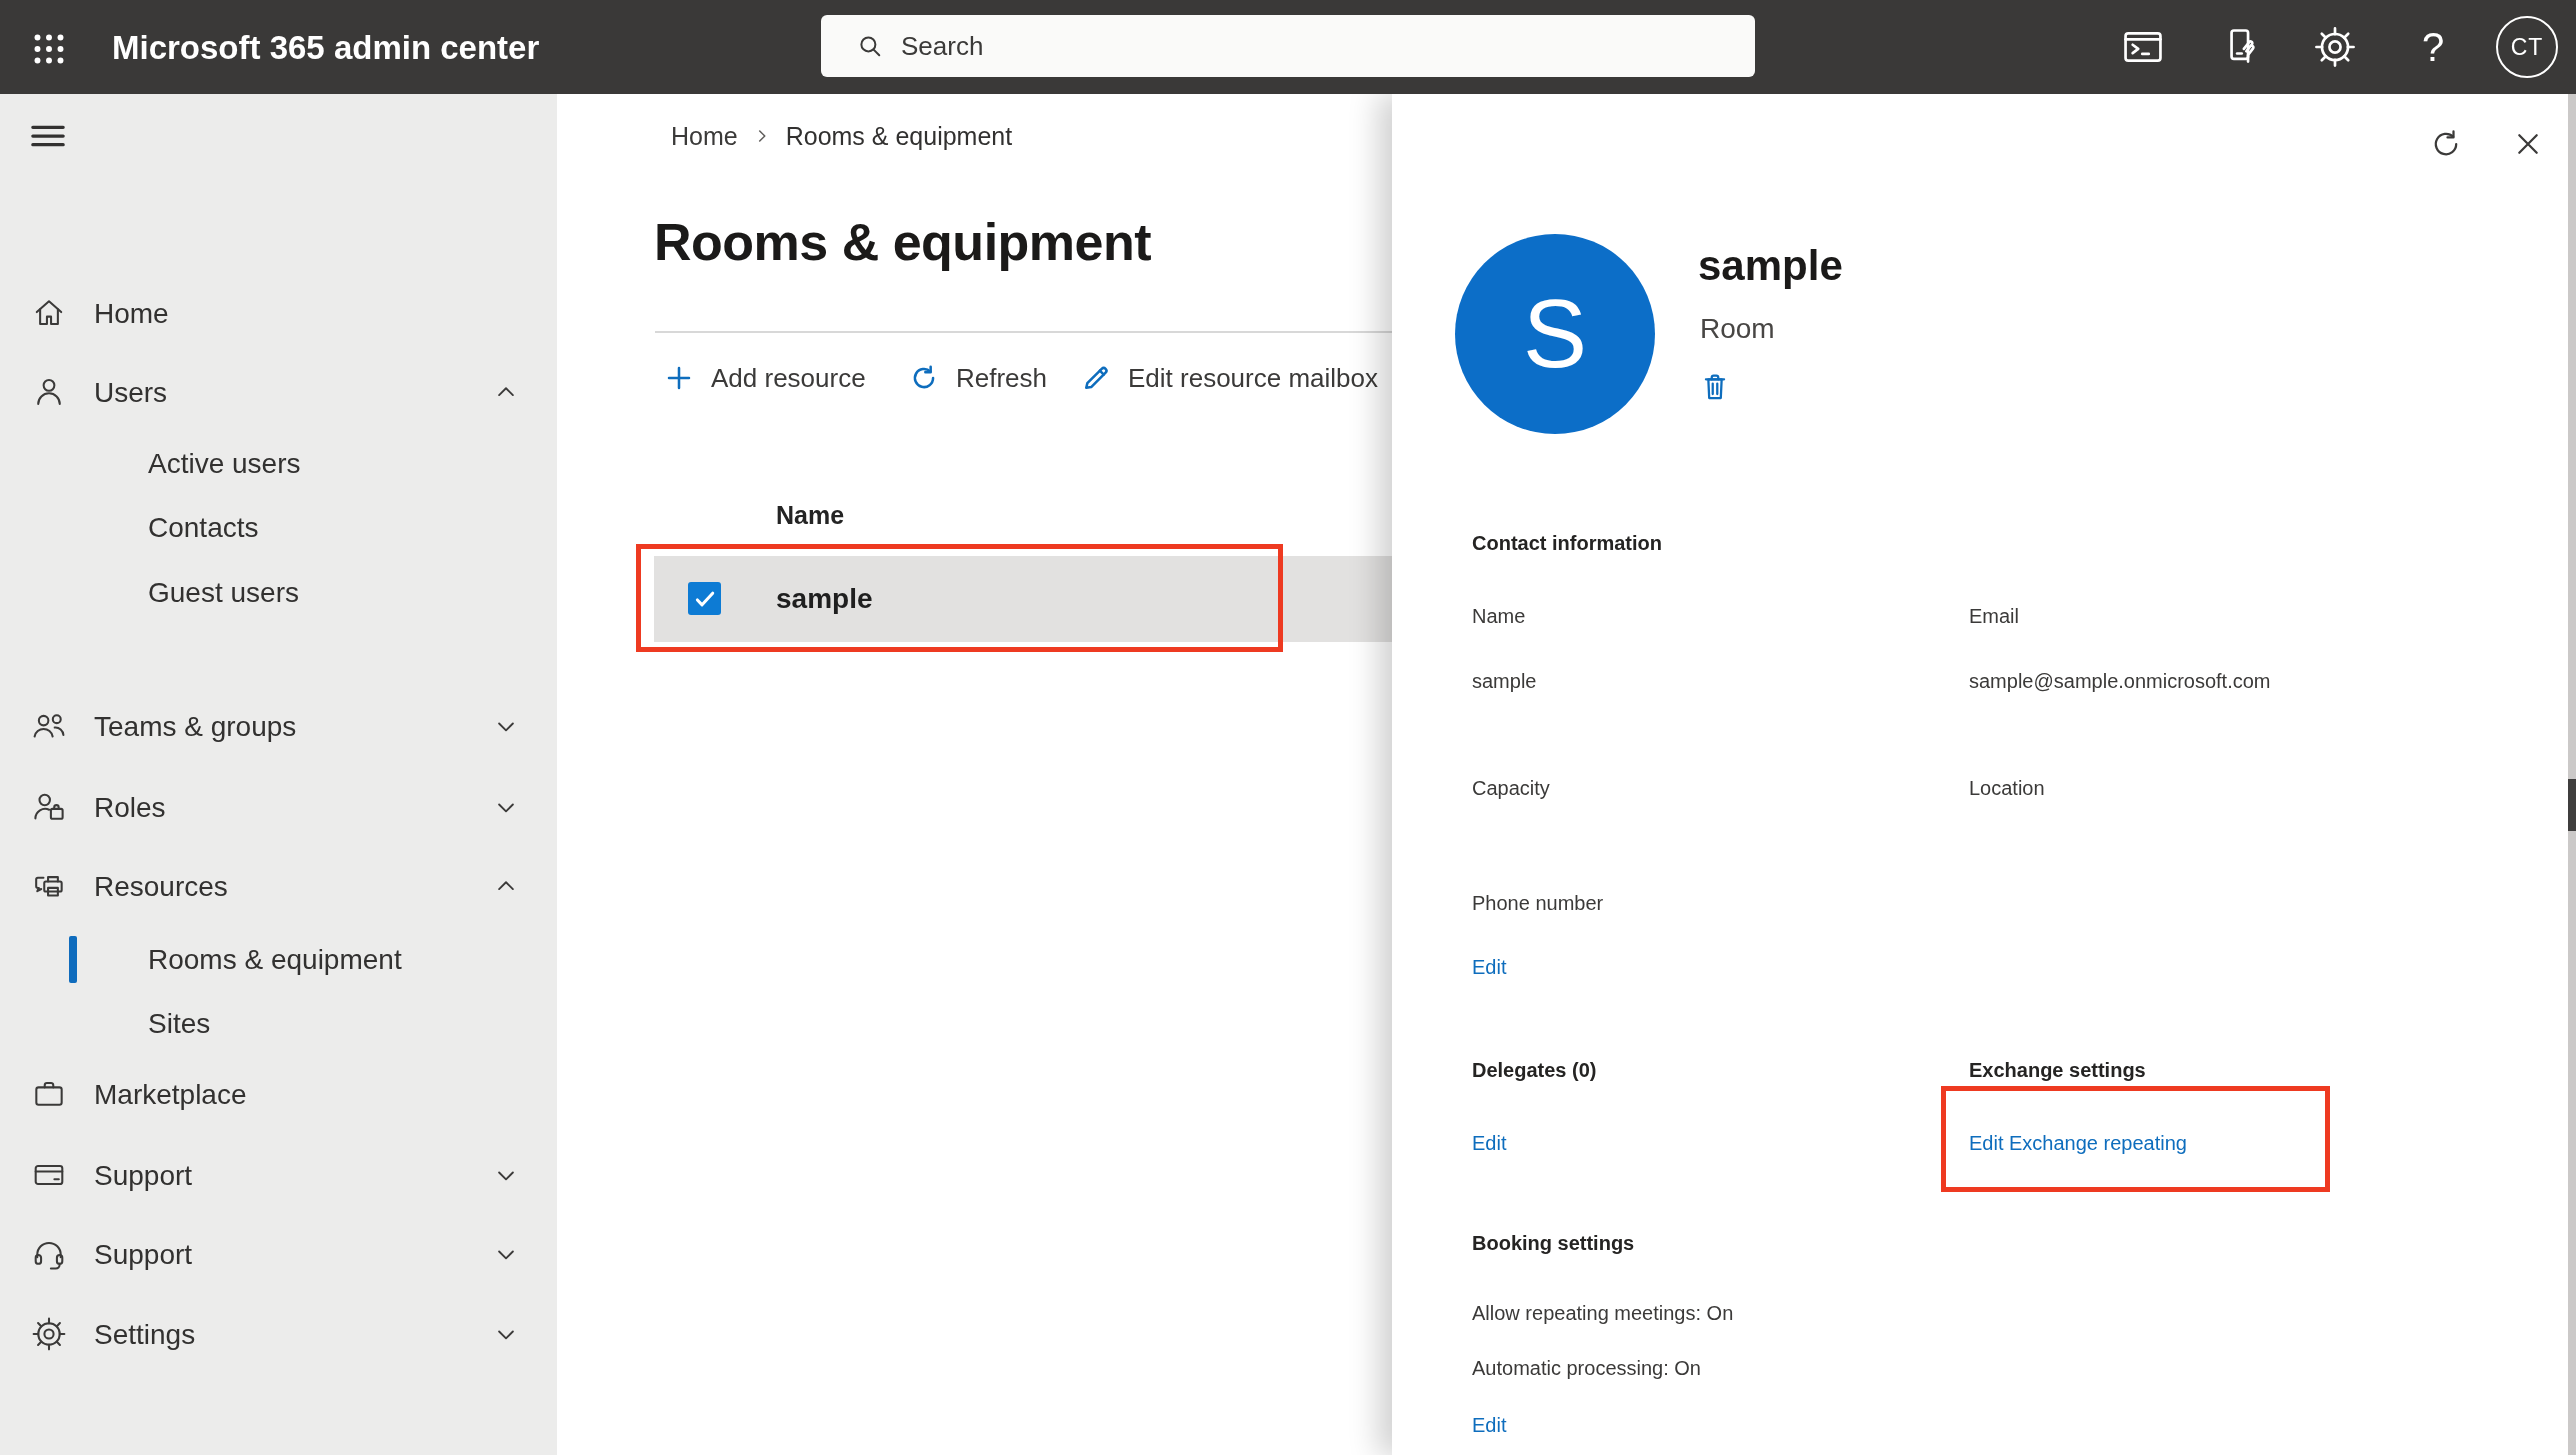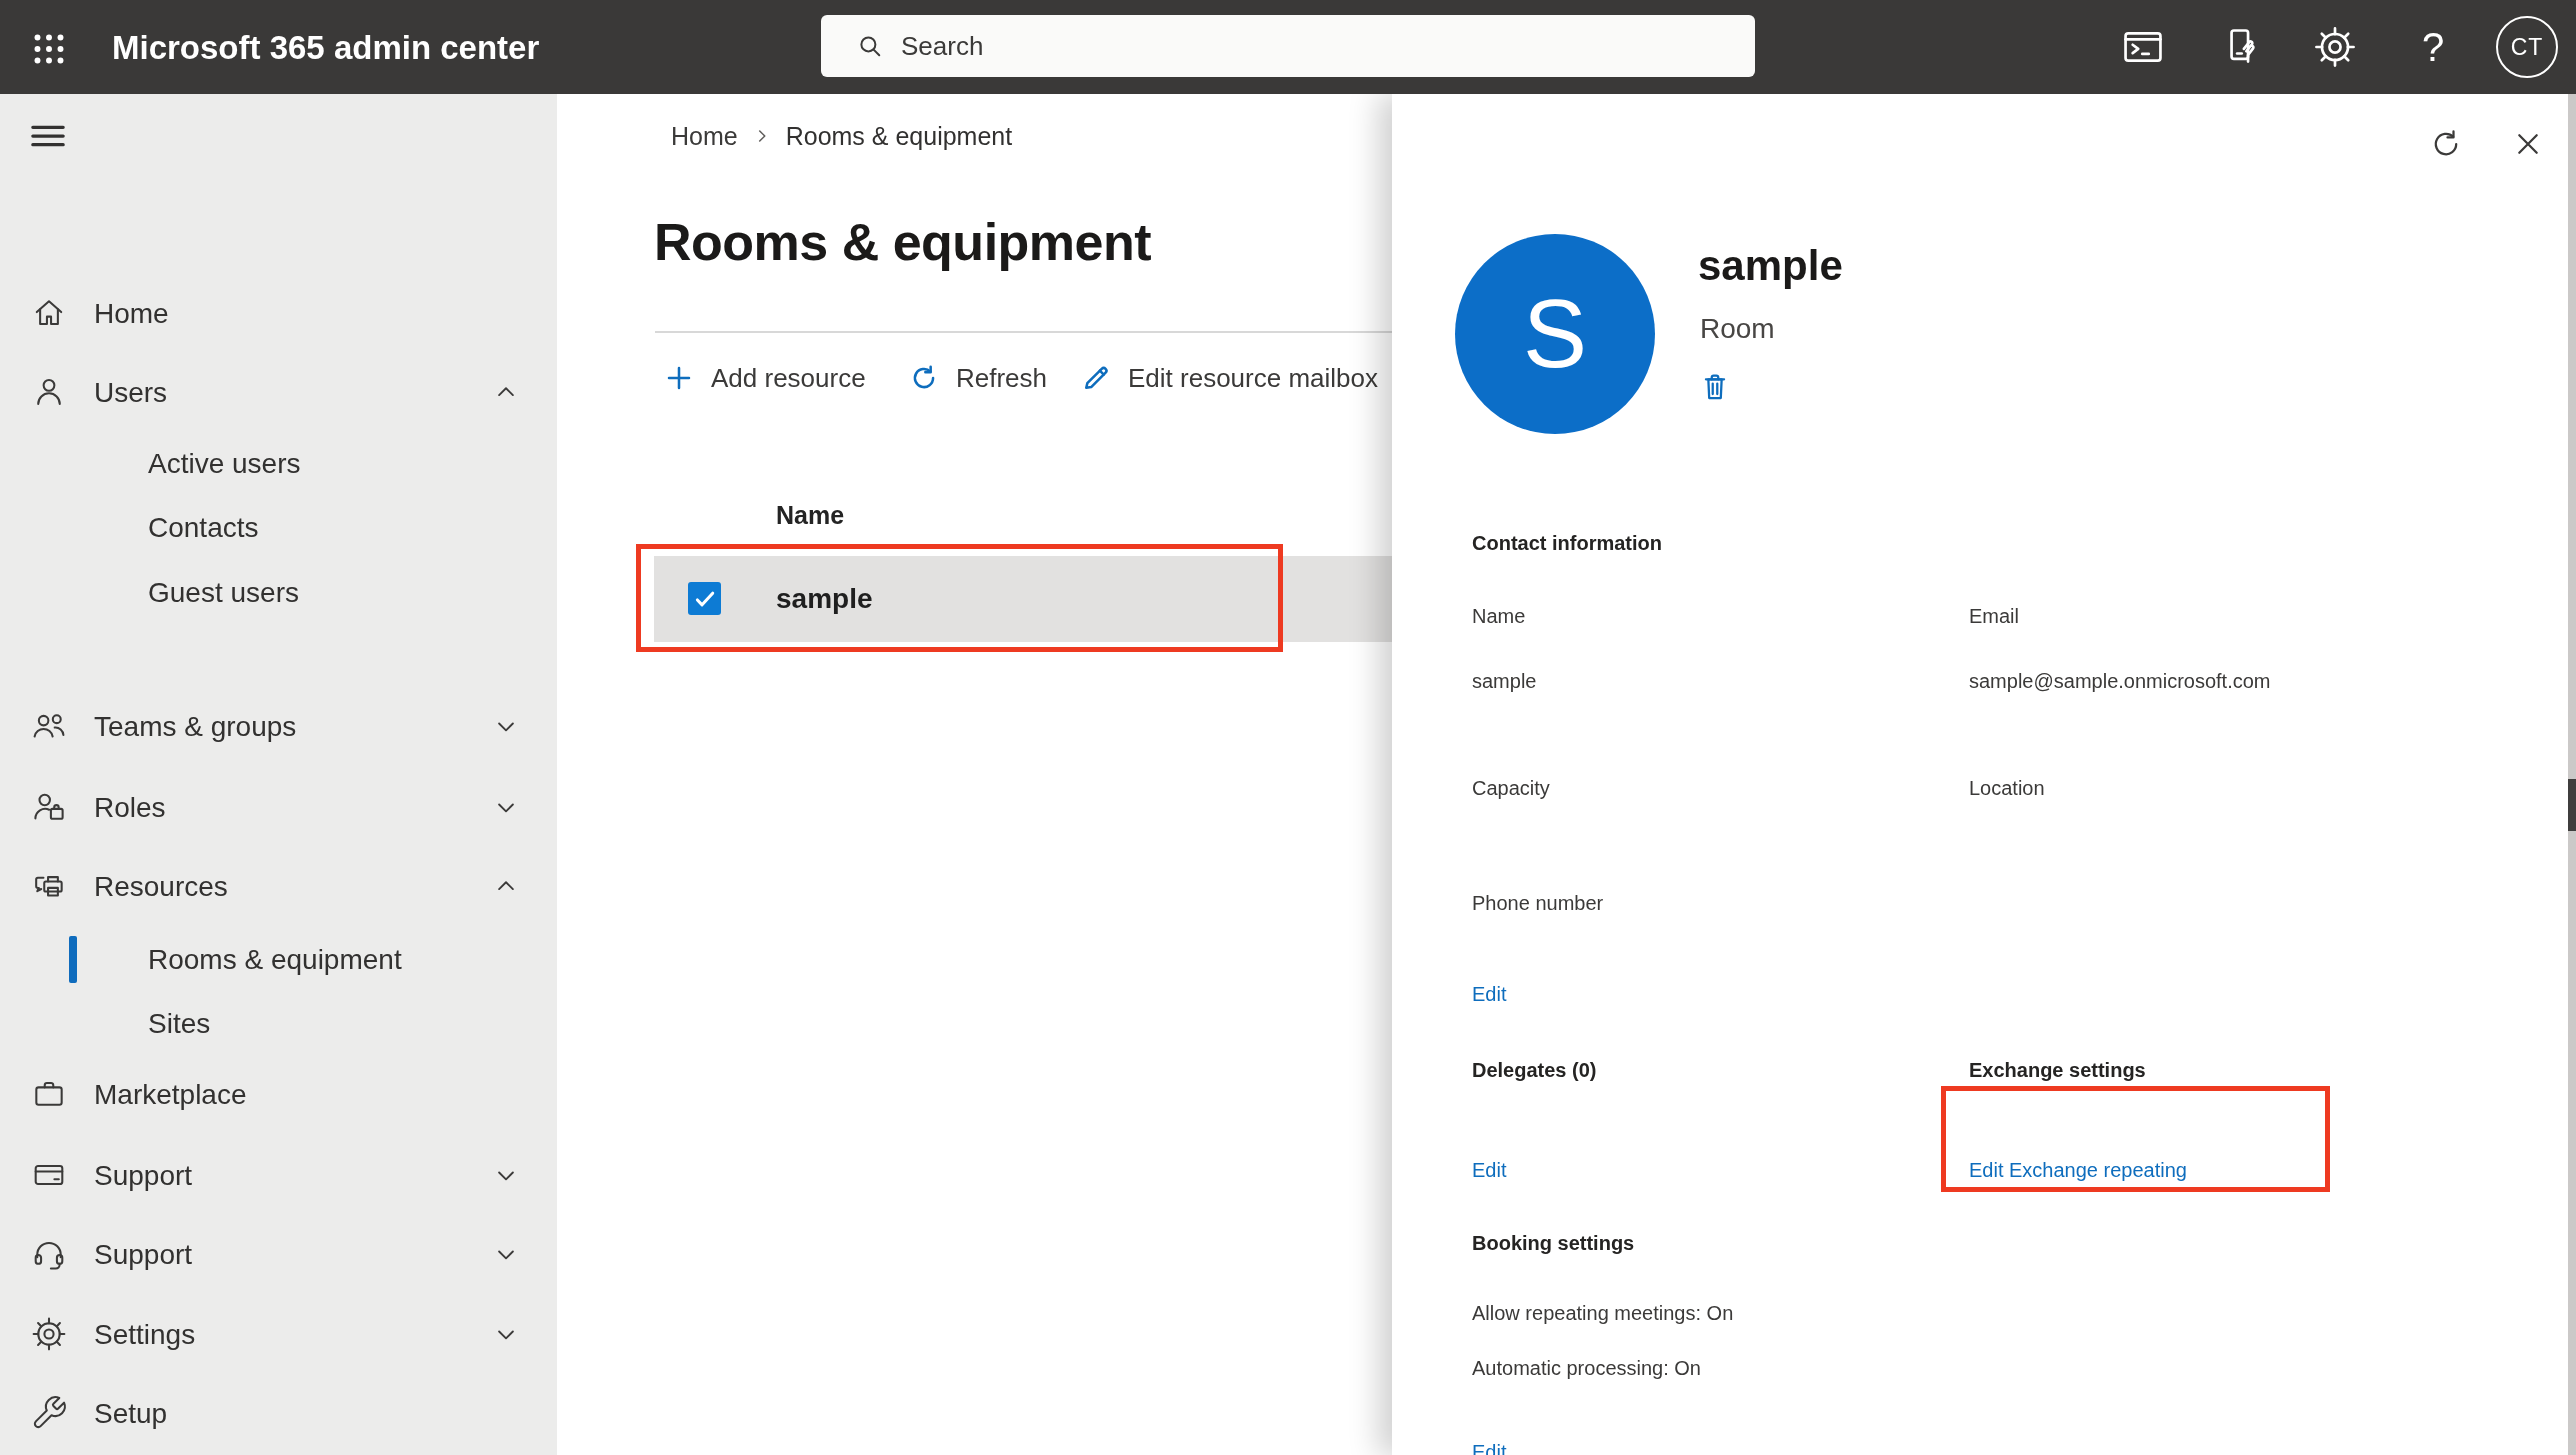--- a/index.html
+++ b/index.html
@@ -62,21 +62,21 @@
     align-items:center;justify-content:center;}
   .panel-avatar{position:absolute;left:63px;top:140px;width:200px;height:200px;border-radius:50%;
     background:#0c6ec8;color:#fff;font-size:96px;font-weight:400;display:flex;align-items:center;
     justify-content:center;}
   .panel-title{position:absolute;left:306px;top:148px;font-size:42px;font-weight:700;color:#1b1a19;}
   .panel-subtitle{position:absolute;left:308px;top:219px;font-size:28px;color:#484644;}
   .panel-trash{position:absolute;left:300px;top:270px;width:46px;height:46px;cursor:pointer;
     display:flex;align-items:center;justify-content:center;}
   .pt{position:absolute;font-size:20px;color:#3b3a39;line-height:34px;white-space:nowrap;}
   .pt.b{font-weight:700;color:#252423;}
-  .pt.link{color:#0e6dbd;cursor:pointer;margin-top:27px;}
+  .pt.link{color:#0e6dbd;cursor:pointer;}
 
   
   .scroll-track{position:absolute;left:2568px;top:94px;width:8px;height:1362px;background:#cbc9c8;z-index:70;}
   .scroll-thumb{position:absolute;left:0;top:685px;width:8px;height:52px;background:#3f3e3d;cursor:pointer;}
 </style>
 </head>
 <body>
 
 <div class="topbar">
   <div class="waffle-btn">
@@ -297,28 +297,20 @@
       </svg>
       </span>
     <span class="nav-label">Settings</span>
     <span class="nav-chevron">
       <svg width="30" height="30" viewBox="0 0 24 24" class="ic" stroke="#3b3a39" stroke-width="1.5">
         <path d="M6.5 10 12 15.5 17.5 10"></path>
         </svg>
       </span>
   </div>
 
-  <div class="nav-item" style="top:1291px">
-    <span class="nav-icon">
-      <svg width="38" height="38" viewBox="0 0 24 24" class="ic" stroke="#3b3a39" stroke-width="1.3">
-        <path d="M14.8 6.2a1 1 0 0 0 0 1.4l1.6 1.6a1 1 0 0 0 1.4 0l3.7-3.7a6 6 0 0 1-7.9 7.9l-6.9 6.9a2.1 2.1 0 0 1-3-3l6.9-6.9a6 6 0 0 1 7.9-7.9l-3.7 3.7z"></path>
-      </svg>
-      </span>
-    <span class="nav-label">Setup</span>
-  </div>
 
 </nav>
 
 <main class="main">
   <div class="breadcrumb">
     <span class="crumb">Home</span>
     <span>
       <svg width="22" height="22" viewBox="0 0 24 24" class="ic" stroke="#605e5c" stroke-width="1.7">
         <path d="M9.5 6.5 15 12l-5.5 5.5"></path>
         </svg>

